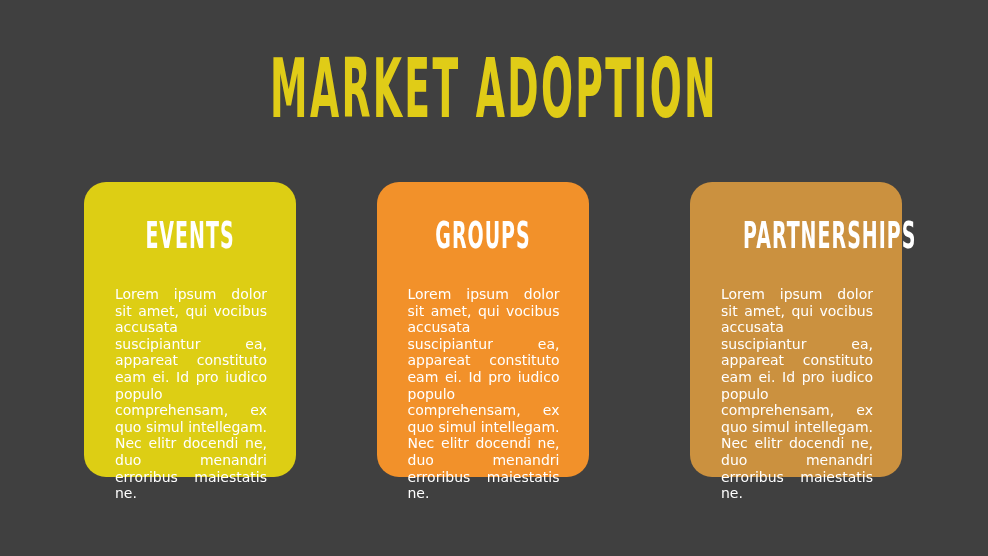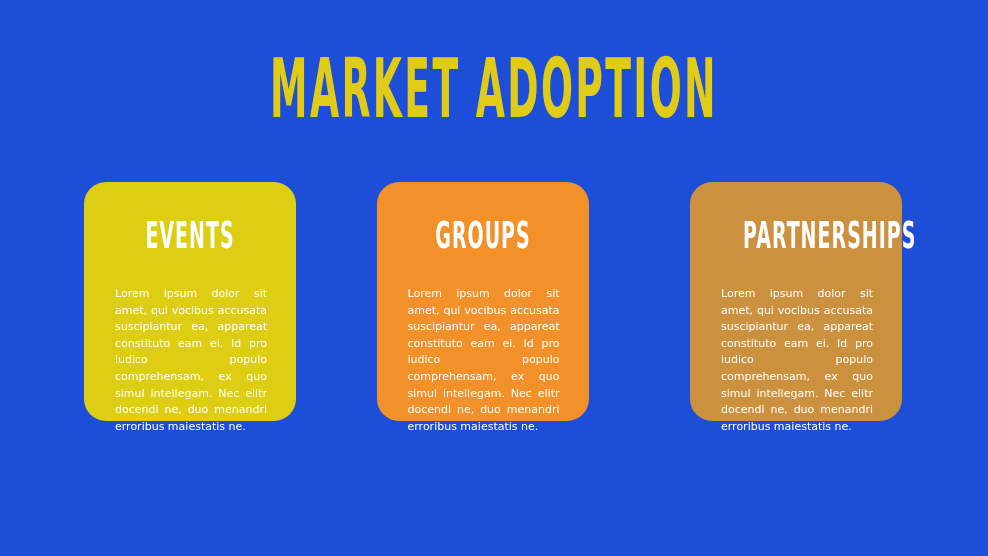--- a/index.html
+++ b/index.html
@@ -45,21 +45,21 @@
     left: 84px;
     top: 182px;
     width: 818px;
     height: 295px;
     display: flex;
     justify-content: space-between;
   }
   .card {
     position: relative;
     width: 212px;
-    height: 239px;
+    height: 295px;
     border-radius: 22px;
     box-sizing: border-box;
     padding: 0 14px;
   }
   .card-title {
     position: absolute;
     left: 0;
     top: 36px;
     width: 212px;
     text-align: center;
@@ -74,30 +74,30 @@
     white-space: nowrap;
     user-select: none;
   }
   .card-body {
     position: absolute;
     left: 31px;
     top: 104px;
     width: 152px;
     color: #ffffff;
     font-family: "DejaVu Sans", sans-serif;
-    font-size: 11px;
+    font-size: 14px;
     line-height: 16.6px;
     text-align: justify;
     text-justify: inter-word;
   }
 </style>
 </head>
 <body style="background: rgb(255, 255, 255);">
 
-<div class="slide" style="background: #1d4ed8;">
+<div class="slide" style="background: #404040;">
 
   <div class="slide-title" style="color: rgb(224, 204, 23);">MARKET ADOPTION</div>
 
   <div class="cards">
 
     <div class="card" style="background: rgb(221, 206, 20);">
       <div class="card-title" style="color: rgb(255, 255, 255);">EVENTS</div>
       <div class="card-body" style="color: rgb(255, 255, 255);">Lorem ipsum dolor sit amet, qui vocibus accusata suscipiantur ea, appareat constituto eam ei. Id pro iudico populo comprehensam, ex quo simul intellegam. Nec elitr docendi ne, duo menandri erroribus maiestatis ne.</div>
     </div>
 

